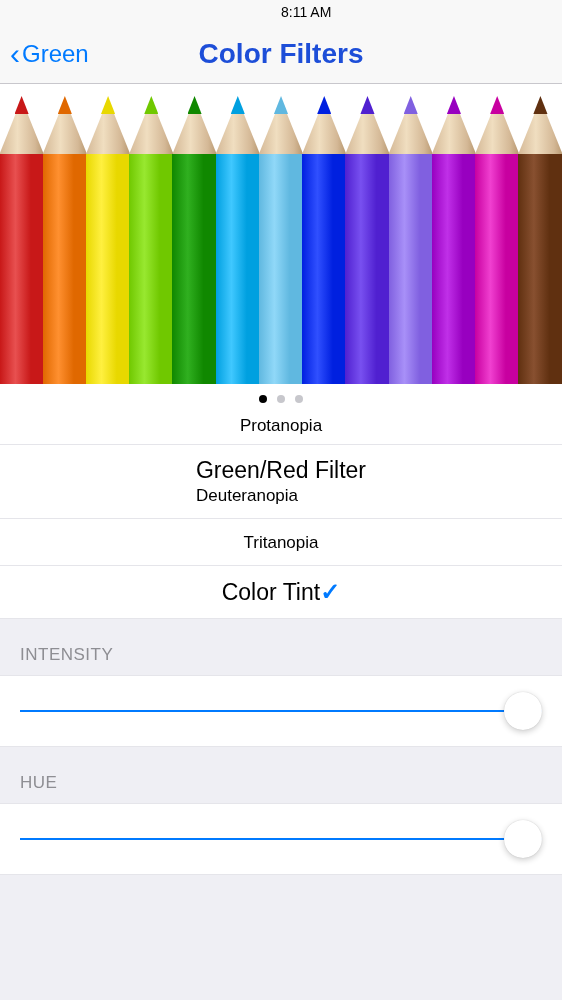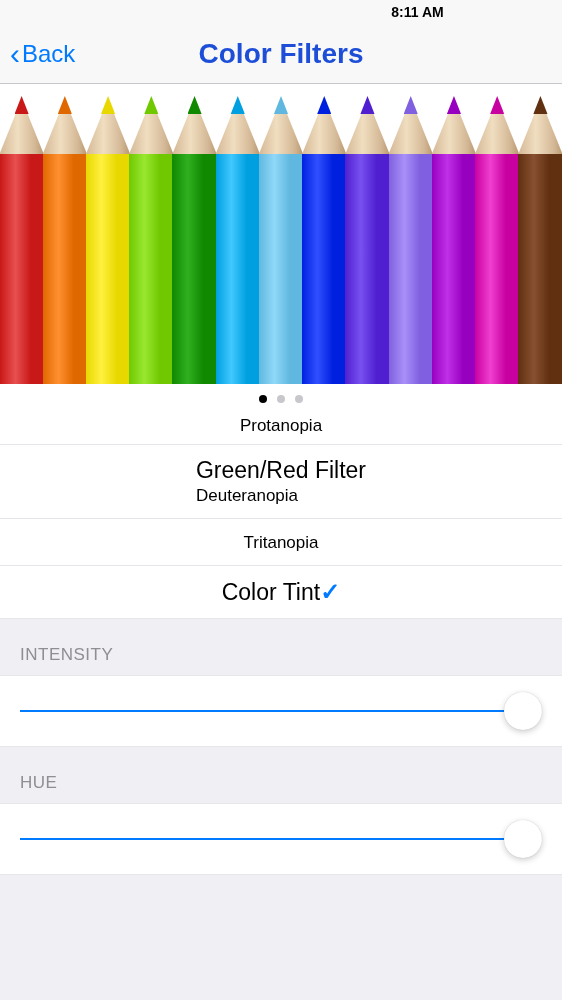--- a/index.html
+++ b/index.html
@@ -26,22 +26,22 @@
       color: #000;
     }
     .status-left {
       display: flex;
       align-items: center;
       flex: 1;
       margin-top: 35px;
     }
     .status-center {
       flex: 1;
-      text-align: center;
-      font-weight: 700;
+      text-align: left;
+      font-weight: 400;
     }
     .status-right {
       flex: 1;
       display: flex;
       justify-content: flex-end;
       align-items: center;
       gap: 4px;
     }
     .signal-dots {
       display: flex;
@@ -254,21 +254,21 @@
           <path d="M8 12 L5 8 Q8 6 11 8 Z M3 6 Q8 2 13 6 L11.5 7.5 Q8 5 4.5 7.5 Z M1 4 Q8 -2 15 4 L13.5 5.5 Q8 1 2.5 5.5 Z" fill="#000"></path>
         </svg>
     </span>
   </div>
   <div class="status-center">8:11 AM</div>
 </div>
 
 <div class="nav-bar">
   <div class="back-button">
     <span class="back-chevron">‹</span>
-    <span>Back</span>
+    <span>Green</span>
   </div>
   <div class="nav-title">Color Filters</div>
 </div>
 
 <div class="pencils-container" id="pencils">
     <div class="pencil">
     <div class="pencil-tip"></div>
     <div class="pencil-point" style="background:#c81818"></div>
     <div class="pencil-body" style="background:linear-gradient(to right, #c81818 0%, #e85050 35%, #c81818 70%, #c81818 100%)"></div>
   </div>

